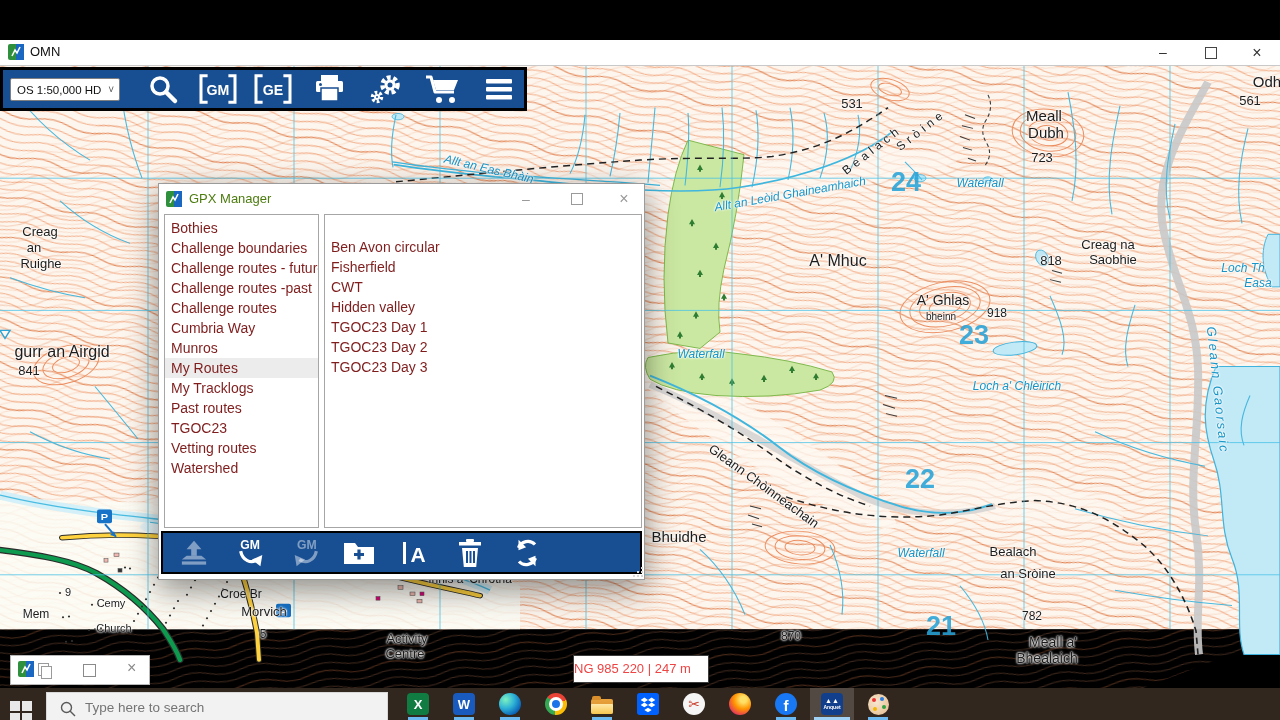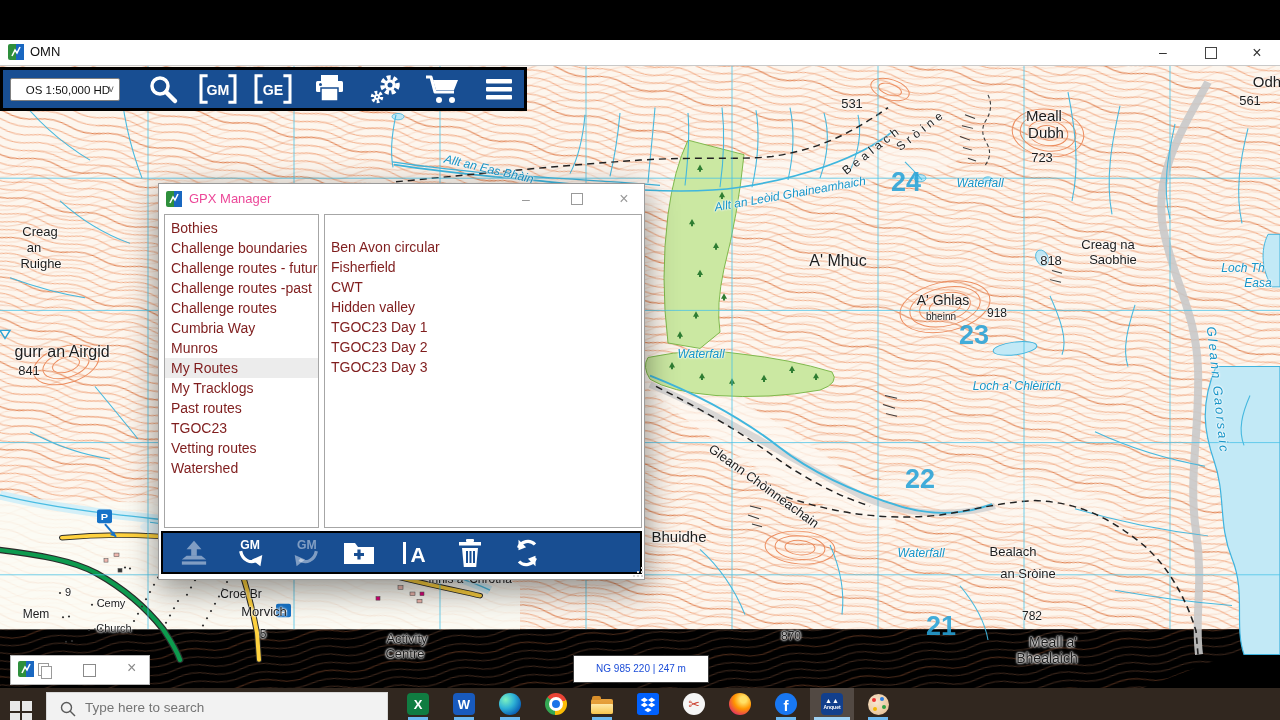--- a/index.html
+++ b/index.html
@@ -7,46 +7,46 @@
           font-family:"Liberation Sans",sans-serif;}
   .abs{position:absolute;}
 
   
   #titlebar{left:0;top:40px;width:1280px;height:25px;background:#ffffff;border-bottom:1px solid #c9c9c9;z-index:10;}
   #titlebar .app-title{position:absolute;left:30px;top:4px;font-size:13px;color:#111;}
   .win-ctl{position:absolute;top:0;width:34px;height:25px;text-align:center;line-height:25px;color:#333;font-size:14px;}
   .box-glyph{position:absolute;top:7px;width:10px;height:10px;border:1px solid #444;}
 
   
-  #main-toolbar{left:0;top:67px;width:527px;height:44px;background:#184e92;border:3px solid #000;box-sizing:border-box;z-index:15;text-align:center;}
+  #main-toolbar{left:0;top:67px;width:527px;height:44px;background:#184e92;border:3px solid #000;box-sizing:border-box;z-index:15;}
   .tb-btn{position:absolute;top:2px;width:44px;height:34px;display:flex;align-items:center;justify-content:center;cursor:pointer;}
   #scale-dd{position:absolute;left:7px;top:8px;width:110px;height:23px;background:#fff;border:1px solid #7f7f7f;border-radius:2px;
             font-size:11.5px;color:#111;line-height:22px;padding-left:6px;box-sizing:border-box;}
   #scale-dd .chev{position:absolute;right:5px;top:0;color:#555;font-size:10px;}
 
   
   #gpx{left:158px;top:183px;width:485px;height:395px;background:#fff;border:1px solid #9b9b9b;z-index:20;
        box-shadow:0 10px 30px rgba(0,0,0,.45);}
   #gpx-title{position:absolute;left:0;top:0;width:100%;height:30px;background:#fff;}
-  #gpx-title .t{position:absolute;left:30px;top:7px;font-size:13px;color:#ec4899;}
+  #gpx-title .t{position:absolute;left:30px;top:7px;font-size:13px;color:#4d7c0f;}
   .dlg-ctl{position:absolute;top:3px;width:34px;height:24px;text-align:center;line-height:24px;color:#9a9a9a;font-size:14px;}
   .list{position:absolute;top:30px;background:#fff;border:1px solid #a6a6a6;overflow:hidden;box-sizing:border-box;}
   #folder-list{left:5px;width:155px;height:314px;padding-top:3px;}
   #route-list{left:165px;width:318px;height:314px;padding-top:22px;}
   .list-item{height:20px;line-height:20px;font-size:14px;color:#7f1d1d;padding-left:6px;white-space:nowrap;}
   .list-item.selected{background:#ececec;}
   #gpx-toolbar{position:absolute;left:2px;top:347px;width:481px;height:43px;background:#184e92;border:2px solid #000;box-sizing:border-box;}
   .gtb-btn{position:absolute;top:3px;width:42px;height:34px;display:flex;align-items:center;justify-content:center;color:#fff;cursor:pointer;}
   .gtb-btn.faded{color:rgba(255,255,255,.45);}
   #grip{position:absolute;right:1px;bottom:2px;width:12px;height:12px;z-index:5;}
   #grip i{position:absolute;width:2px;height:2px;background:#d7d7d7;}
 
   
   #coord-tip{left:573px;top:655px;width:134px;height:26px;background:#fff;border:1px solid #3c3c3c;z-index:30;
-             font-size:10px;color:#1d4ed8;text-align:center;line-height:26px;}
+             font-size:13px;color:#ef4444;line-height:26px;}
 
   
   #mini-win{left:10px;top:655px;width:138px;height:28px;background:#fff;border:1px solid #b9b9b9;z-index:30;box-shadow:0 3px 8px rgba(0,0,0,.25);}
 
   
   #taskbar{left:0;top:688px;width:1280px;height:32px;background:#31271f;z-index:40;}
   #start-btn{position:absolute;left:10px;top:13px;width:26px;height:26px;}
   #tb-search{position:absolute;left:46px;top:4px;width:342px;height:34px;background:#f2f2f2;border:1px solid #d9d9d9;box-sizing:border-box;}
   #tb-search input{position:absolute;left:36px;top:6px;width:280px;border:none;background:transparent;outline:none;
                    font-size:13.5px;color:#4a4a4a;font-family:"Liberation Sans",sans-serif;}

